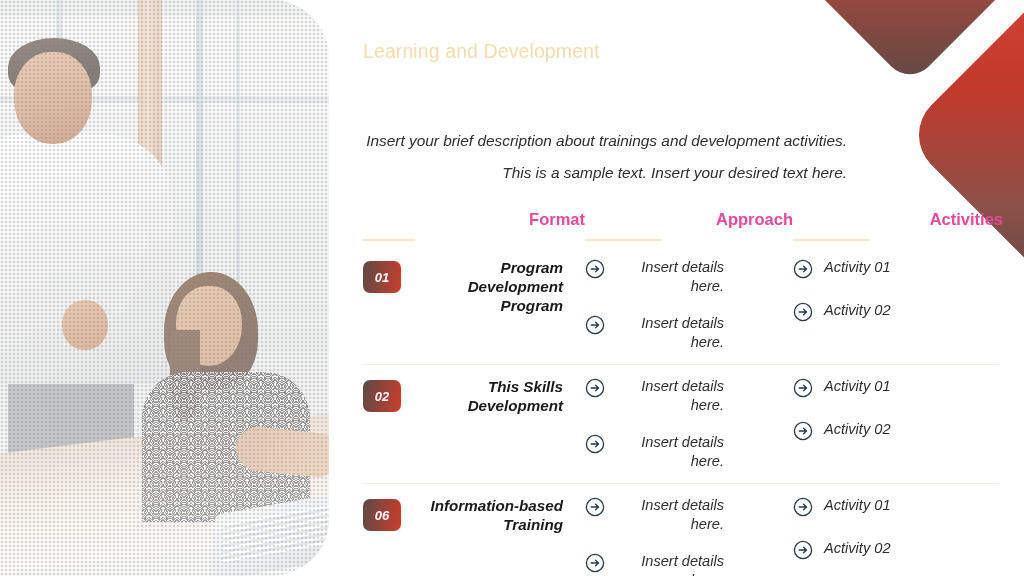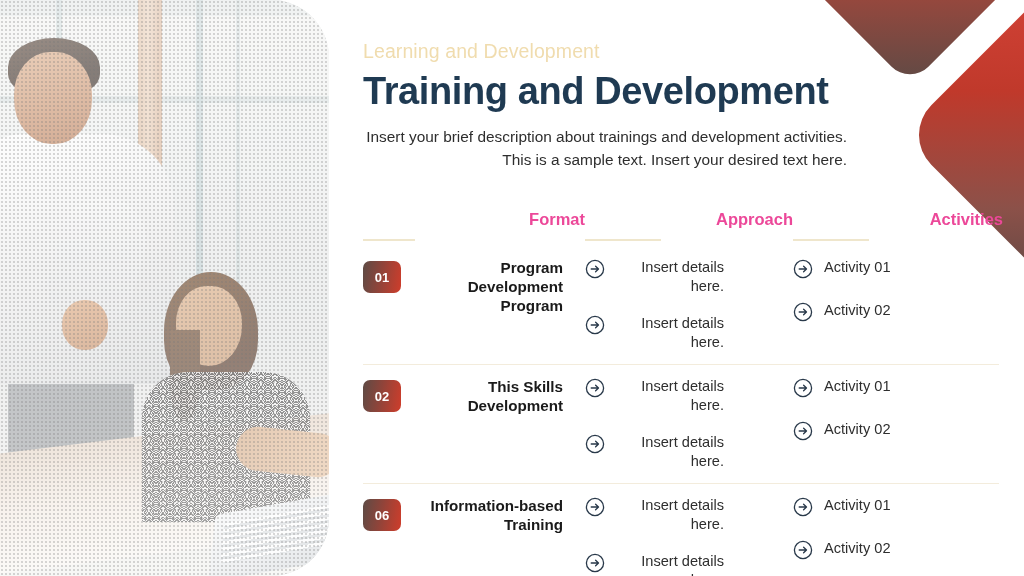--- a/index.html
+++ b/index.html
@@ -191,22 +191,23 @@
     font-size: 38px;
     font-weight: bold;
     color: #1f3a52;
     letter-spacing: -0.4px;
   }
 
   .desc {
     position:absolute; left:0; top:125px;
     width: 484px;
     font-size: 15.4px;
-    line-height: 23px;
+    line-height: 32px;
     color: #2e2e2e;
+    font-style: italic;
   }
 
   
   .tbl {
     position:absolute; left:0; top:210px;
     width: 640px;
   }
   .row {
     display: grid;
     grid-template-columns: 222px 208px 210px;
@@ -228,20 +229,21 @@
   .divider {
     height: 1px;
     background: #f3ecdc;
     width: 636px;
   }
 
   .body-row {
     padding-top: 12px;
     padding-bottom: 12px;
     align-items: start;
+    font-style: italic;
   }
 
   
   .fmt { display: flex; align-items: flex-start; gap: 12px; }
   .badge {
     flex: 0 0 auto;
     width: 38px; height: 32px;
     border-radius: 7px;
     background: linear-gradient(100deg, #5d4b45 0%, #8e443a 45%, #cf3d2b 100%);
     color: #ffffff;
@@ -300,21 +302,20 @@
     <div class="photo-veil"></div>
     <div class="photo-dots"></div>
   </div>
 
   <div class="diamond diamond-small"></div>
   <div class="diamond diamond-large"></div>
 
   <div class="content">
 
     <div class="eyebrow">Learning and Development</div>
-    <h1 class="title">Training and Development</h1>
     <p class="desc">Insert your brief description about trainings and development activities. This is a sample text. Insert your desired text here.</p>
 
     <div class="tbl">
 
       <div class="row hdr-row">
         <div>
           <span class="hdr">Format</span>
           <span class="hdr-underline"></span>
         </div>
         <div>

